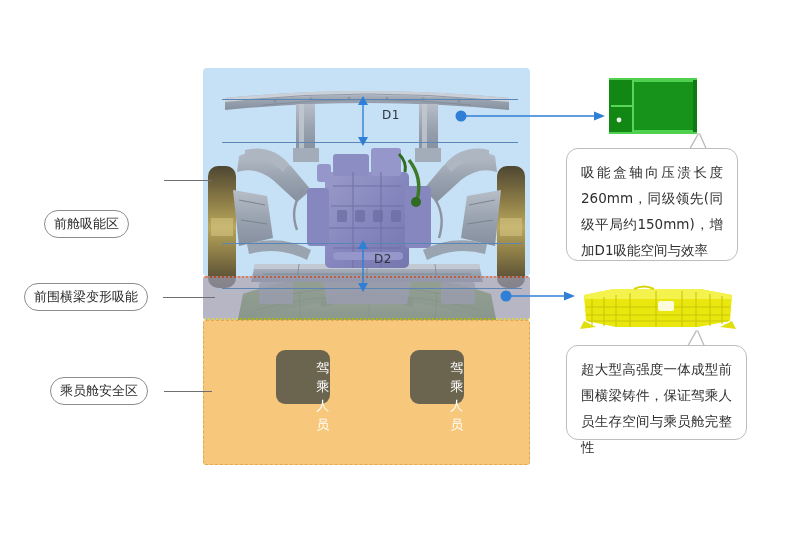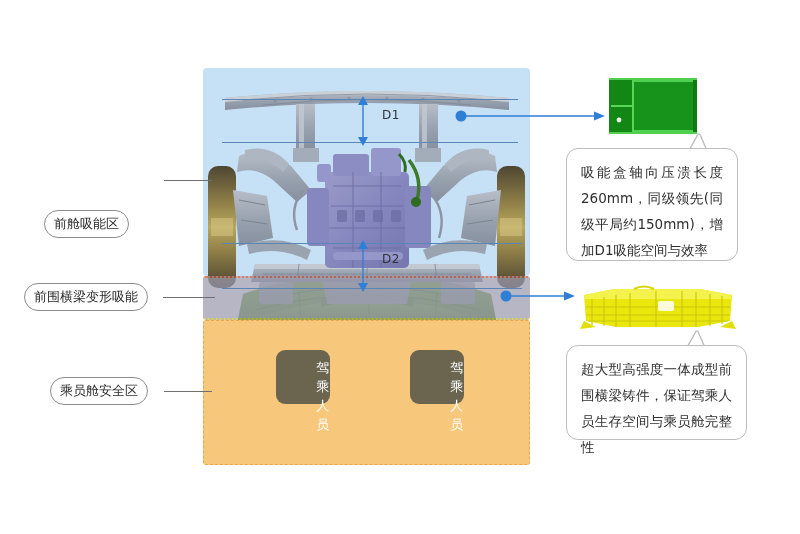--- a/index.html
+++ b/index.html
@@ -67,21 +67,21 @@
   #dl-d2bot  { left: 222px; top: 288px; width: 300px; }
 
   .dimlabel {
     position: absolute;
     font-size: 12px;
     color: #30343a;
     font-family: "DejaVu Sans", "Liberation Sans", sans-serif;
     letter-spacing: 0.5px;
   }
   #lbl-d1 { left: 382px; top: 108px; }
-  #lbl-d2 { left: 382px; top: 252px; }
+  #lbl-d2 { left: 374px; top: 252px; }
 
   .arrowcol { position: absolute; }
 
   
   .pill {
     position: absolute;
     box-sizing: border-box;
     border: 1px solid #8c8c8c;
     border-radius: 14px;
     background: #ffffff;

